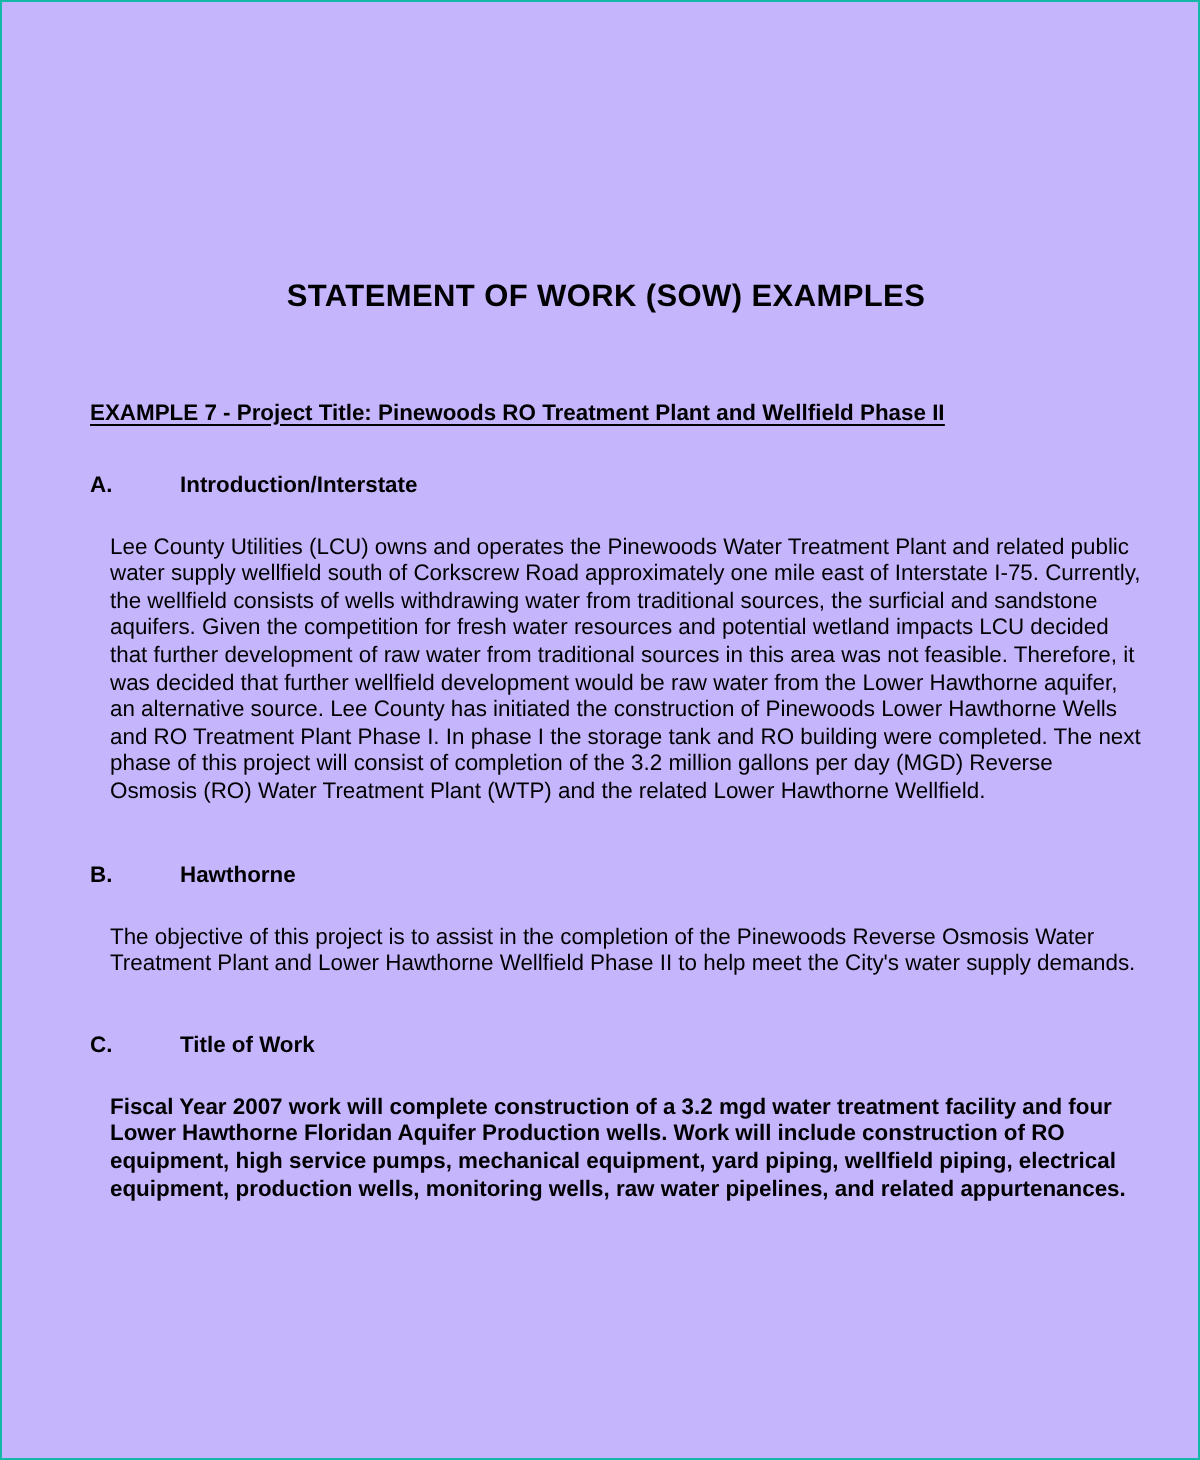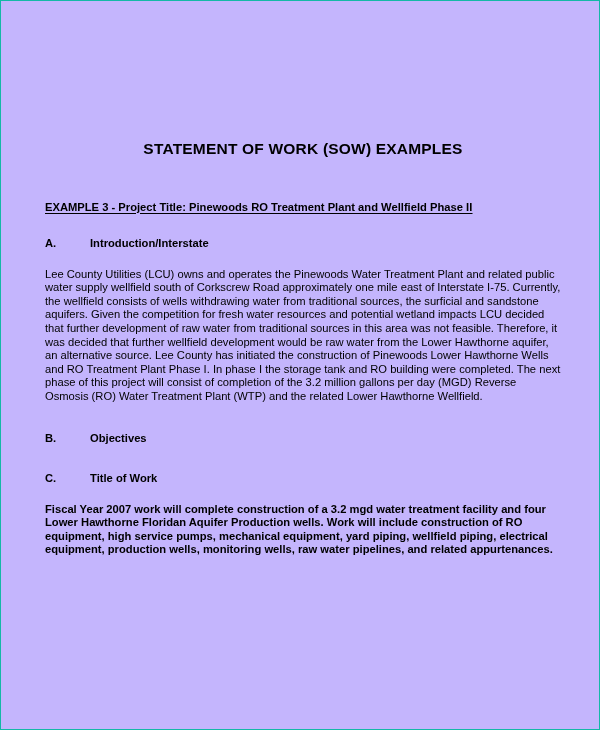--- a/index.html
+++ b/index.html
@@ -74,50 +74,51 @@
   }
 
   .sec-a { margin-top: 22px; }
   .sec-b { margin-top: 27px; }
   .sec-c { margin-top: 26px; }
 
   .para {
     font-size: 11.2px;
     line-height: 13.6px;
     text-align: left;
-    margin: 0;
+    margin: 10px;
     padding: 0;
     white-space: pre-line;
   }
   .para-a { margin-top: 18px; width: 516px; }
   .para-b { margin-top: 18px; width: 516px; }
   .para-c { margin-top: 18px; width: 516px; font-weight: bold; }
 </style>
 </head>
 <body>
 
 <div class="page">
   <div class="page-body">
 
     <h1 class="doc-title">STATEMENT OF WORK (SOW) EXAMPLES</h1>
 
     <div class="example-heading">
-      <span>EXAMPLE 3 - Project Title: Pinewoods RO Treatment Plant and Wellfield Phase II</span>
+      <span>EXAMPLE 7 - Project Title: Pinewoods RO Treatment Plant and Wellfield Phase II</span>
     </div>
 
     <div class="section-heading sec-a">
       <span class="letter">A.</span>
       <span class="label">Introduction/Interstate</span>
     </div>
     <p class="para para-a">Lee County Utilities (LCU) owns and operates the Pinewoods Water Treatment Plant and related public water supply wellfield south of Corkscrew Road approximately one mile east of Interstate I-75.  Currently, the wellfield consists of wells withdrawing water from traditional sources, the surficial and sandstone aquifers.  Given the competition for fresh water resources and potential wetland impacts LCU decided that further development of raw water from traditional sources in this area was not feasible.  Therefore, it was decided that further wellfield development would be raw water from the Lower Hawthorne aquifer, an alternative source. Lee County has initiated the construction of Pinewoods Lower Hawthorne Wells and RO Treatment Plant Phase I.  In phase I the storage tank and RO building were completed.  The next phase of this project will consist of completion of the 3.2 million gallons per day (MGD) Reverse Osmosis (RO) Water Treatment Plant (WTP) and the related Lower Hawthorne Wellfield.</p>
 
     <div class="section-heading sec-b">
       <span class="letter">B.</span>
-      <span class="label">Objectives</span>
+      <span class="label">Hawthorne</span>
     </div>
+    <p class="para para-b">The objective of this project is to assist in the completion of the Pinewoods Reverse Osmosis Water Treatment Plant and Lower Hawthorne Wellfield Phase II to help meet the City's water supply demands.</p>
 
     <div class="section-heading sec-c">
       <span class="letter">C.</span>
       <span class="label">Title of Work</span>
     </div>
     <p class="para para-c">Fiscal Year 2007 work will complete construction of a 3.2 mgd water treatment facility and four Lower Hawthorne Floridan Aquifer Production wells.  Work will include construction of RO equipment, high service pumps, mechanical equipment, yard piping, wellfield piping, electrical equipment, production wells, monitoring wells, raw water pipelines, and related appurtenances.</p>
 
   </div>
 </div>
 

